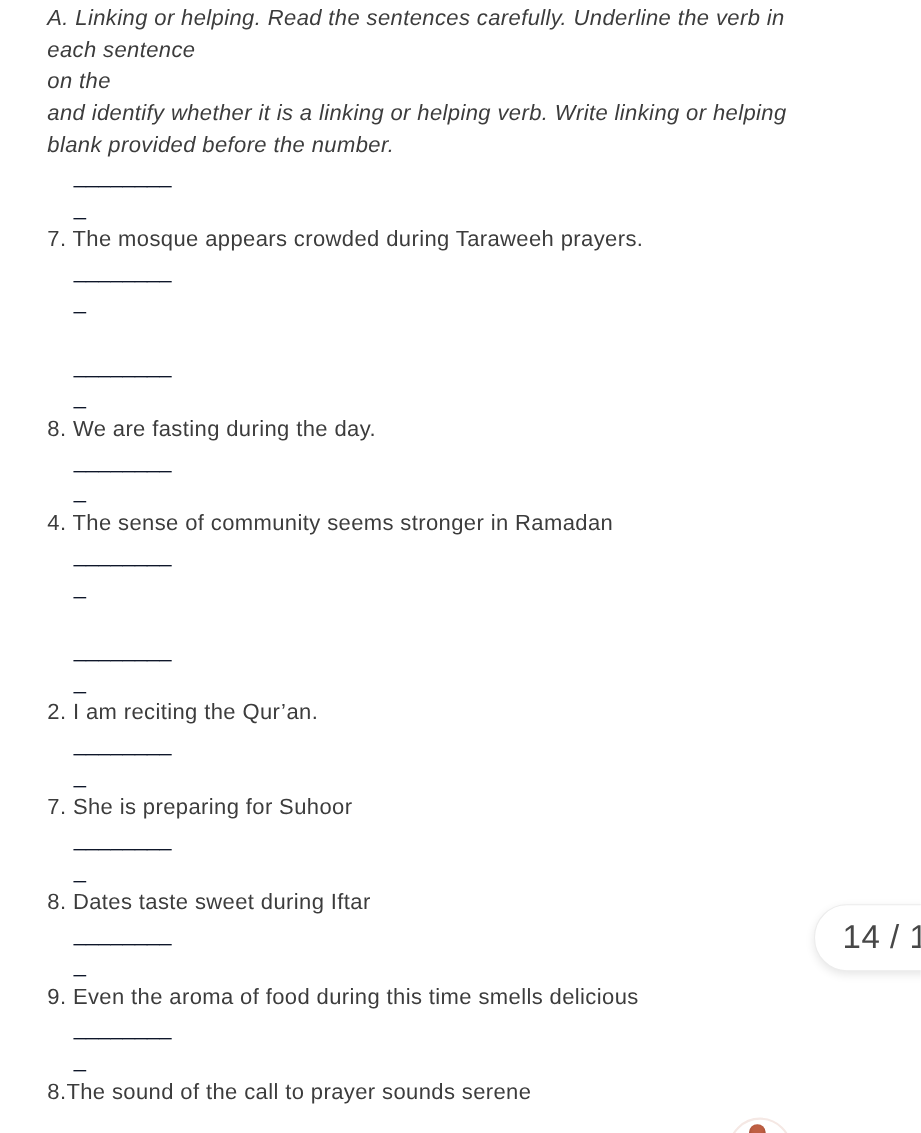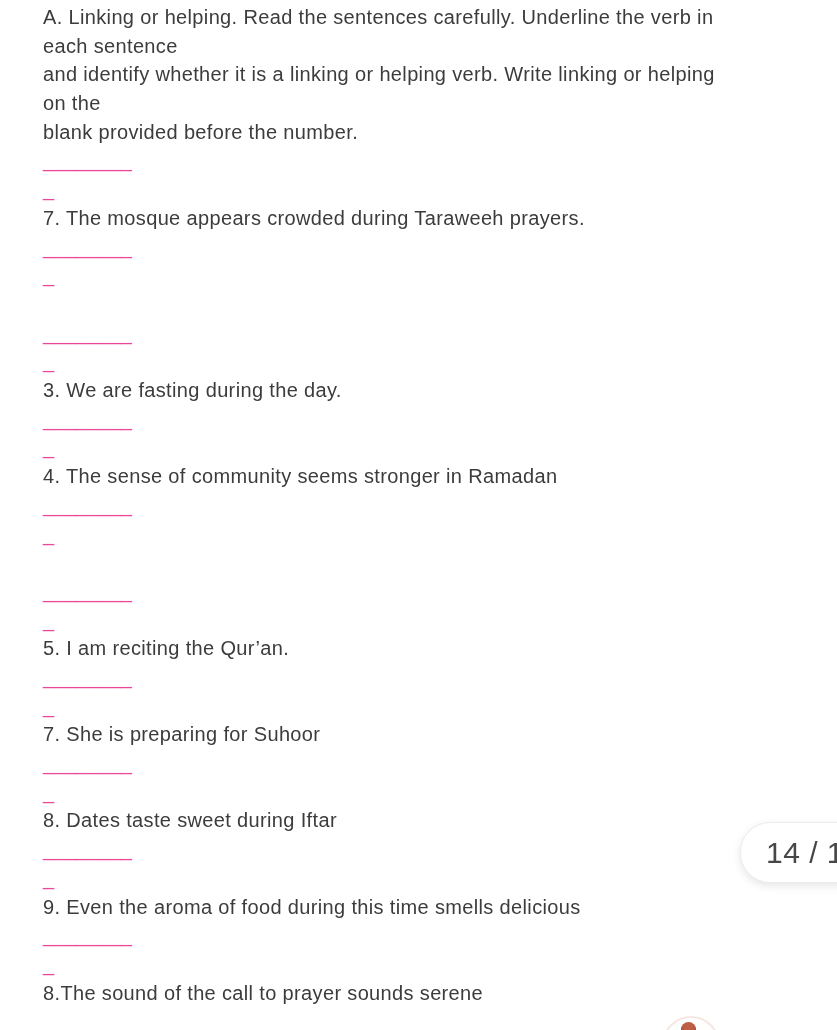--- a/index.html
+++ b/index.html
@@ -13,26 +13,27 @@
   .doc {
     position: absolute;
     left: 43px; top: 3px;
     width: 790px;
     color: #3c3c3c;
     font-size: 20px;
     line-height: 28.7px;
     letter-spacing: 0.35px;
     white-space: nowrap;
   }
-  .hline { height: 28.7px; }
+  .hline { height: 28.7px; font-style: italic; }
   .item { height: 86.1px; }
   .blank-long, .blank-short {
     height: 28.7px;
-    color: #ec4899;
+    color: #0f172a;
     letter-spacing: 0;
+    margin-left: 24px;
   }
   .sentence { height: 28.7px; }
   .page-pill {
     position: absolute;
     top: 822px; left: 740px;
     width: 170px; height: 61px;
     background: #ffffff;
     border: 1px solid #ececec;
     border-radius: 30px;
     box-shadow: 0 3px 9px rgba(0,0,0,0.10);
@@ -65,59 +66,59 @@
   }
 </style>
 </head>
 <body>
 
 <div class="doc">
 
   <div class="header">
     <div class="hline">A. Linking or helping. Read the sentences carefully. Underline the verb in</div>
     <div class="hline">each sentence</div>
+    <div class="hline">on the</div>
     <div class="hline">and identify whether it is a linking or helping verb. Write linking or helping</div>
-    <div class="hline">on the</div>
     <div class="hline">blank provided before the number.</div>
   </div>
 
   <div class="items">
 
     <div class="item">
       <div class="blank-long">________</div>
       <div class="blank-short">_</div>
       <div class="sentence">7. The mosque appears crowded during Taraweeh prayers.</div>
     </div>
 
     <div class="item">
       <div class="blank-long">________</div>
       <div class="blank-short">_</div>
     </div>
 
     <div class="item">
       <div class="blank-long">________</div>
       <div class="blank-short">_</div>
-      <div class="sentence">3. We are fasting during the day.</div>
+      <div class="sentence">8. We are fasting during the day.</div>
     </div>
 
     <div class="item">
       <div class="blank-long">________</div>
       <div class="blank-short">_</div>
       <div class="sentence">4. The sense of community seems stronger in Ramadan</div>
     </div>
 
     <div class="item">
       <div class="blank-long">________</div>
       <div class="blank-short">_</div>
     </div>
 
     <div class="item">
       <div class="blank-long">________</div>
       <div class="blank-short">_</div>
-      <div class="sentence">5. I am reciting the Qur’an.</div>
+      <div class="sentence">2. I am reciting the Qur’an.</div>
     </div>
 
     <div class="item">
       <div class="blank-long">________</div>
       <div class="blank-short">_</div>
       <div class="sentence">7. She is preparing for Suhoor</div>
     </div>
 
     <div class="item">
       <div class="blank-long">________</div>

